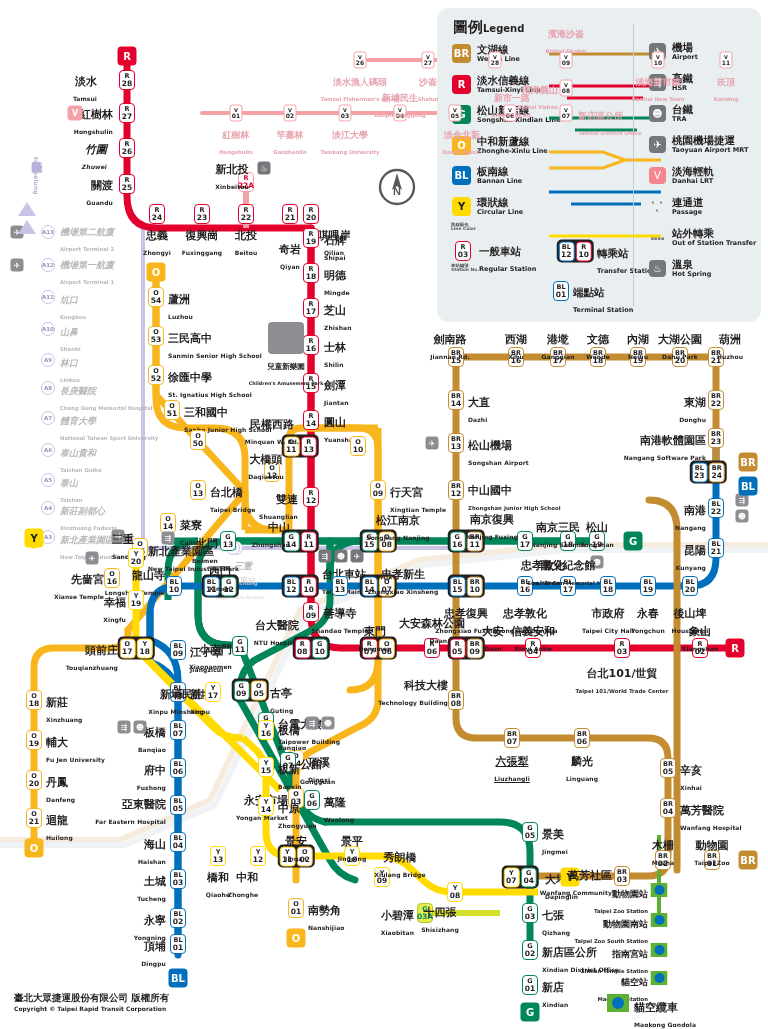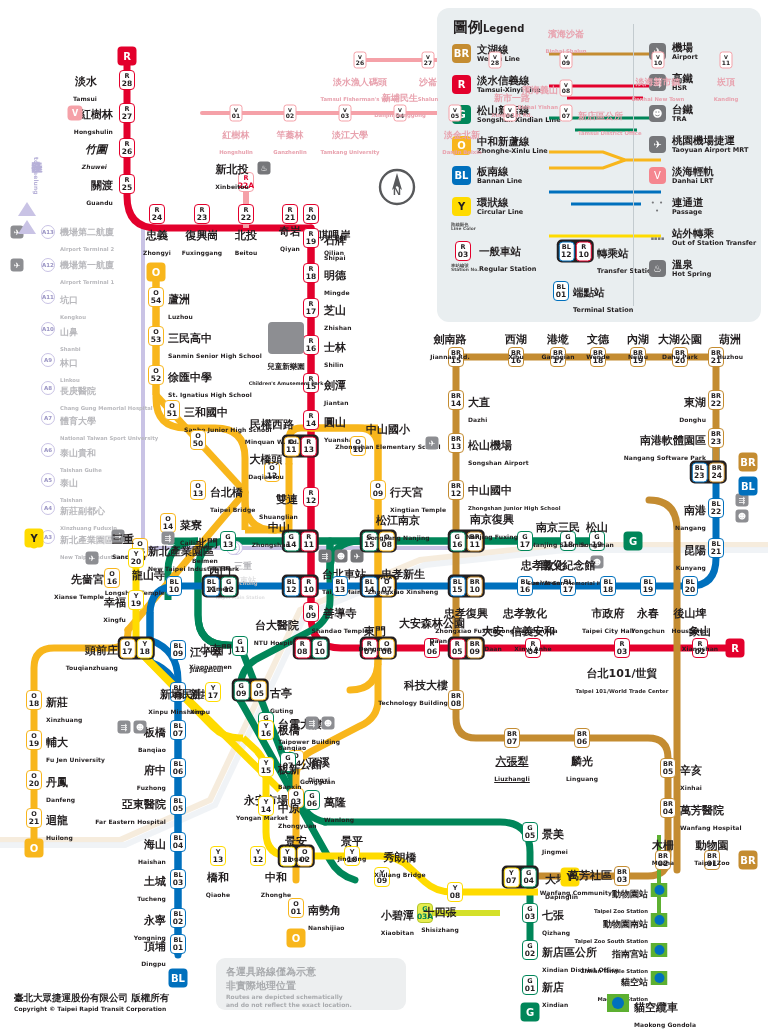--- a/index.html
+++ b/index.html
@@ -5,21 +5,21 @@
   html,body{margin:0;padding:0;background:#fff;}
   body{width:768px;height:1029px;position:relative;overflow:hidden;
        font-family:"DejaVu Sans","Liberation Sans",sans-serif;color:#231f20;}
   #map{position:absolute;left:0;top:0;width:768px;height:1029px;}
   svg{position:absolute;left:0;top:0;}
   .lbl{position:absolute;white-space:nowrap;line-height:1;}
   .zh{font-size:11px;font-weight:bold;color:#231f20;letter-spacing:0px;}
   .zh-s{font-size:9px;font-weight:bold;color:#231f20;}
   .en{font-size:6px;font-weight:bold;color:#231f20;letter-spacing:.1px;}
   .en-s{font-size:5.3px;font-weight:bold;color:#231f20;}
-  .gz{color:#b9b9bd;}
+  .gz{color:#b9b9bd;font-style:italic;}
   .ge{color:#b9b9bd;}
   .pz{color:#e8a2ae;}
   .pe{color:#e8a2ae;}
   .ctr{text-align:center;transform:translateX(-50%);}
   .rgt{text-align:right;transform:translateX(-100%);}
 
   
   .bdg{position:absolute;width:16px;height:20px;border-radius:4px;background:#fff;
        border:1.4px solid #000;box-sizing:border-box;display:flex;flex-direction:column;
        align-items:center;justify-content:center;font-weight:bold;color:#231f20;
@@ -417,21 +417,21 @@
 <div class="bdg" style="left:246px;top:182px;border-color:#f5a1a8;">
       <b style="color:#e3002c">R</b>
       <i style="color:#e3002c">22A</i>
     </div>
 <div class="lbl ctr" style="left:232px;top:160px;"><span class="zh">新北投</span><br><span class="en">Xinbeitou</span></div>
 <div class="chip" style="left:264px;top:168px;">♨</div>
 <div class="bdg r" style="left:290px;top:214px;">
       <b>R</b>
       <i>21</i>
     </div>
-<div class="lbl ctr" style="left:290px;top:222px;"><span class="zh">奇岩</span><br><span class="en">Qiyan</span></div>
+<div class="lbl ctr" style="left:290px;top:240px;"><span class="zh">奇岩</span><br><span class="en">Qiyan</span></div>
 <div class="bdg r" style="left:311px;top:214px;">
       <b>R</b>
       <i>20</i>
     </div>
 <div class="lbl ctr" style="left:334px;top:226px;"><span class="zh">唭哩岸</span><br><span class="en">Qilian</span></div>
 
 <div class="bdg r" style="left:311px;top:238px;">
       <b>R</b>
       <i>19</i>
     </div>
@@ -757,21 +757,20 @@
 
 <div class="bdg o" style="left:272px;top:472px;">
       <b>O</b>
       <i>12</i>
     </div>
 <div class="lbl ctr" style="left:266px;top:450px;"><span class="zh">大橋頭</span><br><span class="en">Daqiaotou</span></div>
 <div class="bdg o" style="left:358px;top:446px;">
       <b>O</b>
       <i>10</i>
     </div>
-<div class="lbl ctr" style="left:388px;top:420px;"><span class="zh">中山國小</span><br><span class="en">Zhongshan Elementary School</span></div>
 <div class="bdg o" style="left:378px;top:490px;">
       <b>O</b>
       <i>09</i>
     </div>
 <div class="lbl" style="left:390px;top:483px;"><span class="zh">行天宮</span><br><span class="en">Xingtian Temple</span></div>
 
 <div class="xfer" style="left:378px;top:541px;">
   <div class="bdg g">
         <b>G</b>
         <i>15</i>
@@ -1253,21 +1252,21 @@
 <div class="lbl" style="left:278px;top:799px;"><span class="zh">中原</span><br><span class="en">Zhongyuan</span></div>
 <div class="bdg y" style="left:218px;top:856px;">
       <b>Y</b>
       <i>13</i>
     </div>
 <div class="lbl ctr" style="left:218px;top:868px;"><span class="zh">橋和</span><br><span class="en">Qiaohe</span></div>
 <div class="bdg y" style="left:258px;top:856px;">
       <b>Y</b>
       <i>12</i>
     </div>
-<div class="lbl ctr" style="left:276px;top:868px;"><span class="zh">中和</span><br><span class="en">Zhonghe</span></div>
+<div class="lbl ctr" style="left:243px;top:868px;text-align:right;"><span class="zh">中和</span><br><span class="en">Zhonghe</span></div>
 <div class="bdg y" style="left:352px;top:856px;">
       <b>Y</b>
       <i>10</i>
     </div>
 <div class="lbl ctr" style="left:352px;top:832px;"><span class="zh">景平</span><br><span class="en">Jingping</span></div>
 <div class="bdg y" style="left:382px;top:877px;">
       <b>Y</b>
       <i>09</i>
     </div>
 <div class="lbl ctr" style="left:400px;top:848px;"><span class="zh">秀朗橋</span><br><span class="en">Xiulang Bridge</span></div>
@@ -1306,25 +1305,19 @@
 </div>
 <div class="lbl rgt" style="left:648px;top:972px;"><span class="zh-s">貓空站</span><br><span class="en-s">Maokong Station</span></div>
 <div class="gond" style="left:618px;top:1003px;width:22px;height:18px;">
   <svg width="22" height="18">
         <polygon points="0,0 22,0 22,18 0,18" fill="#5db031"></polygon>
         <circle cx="11" cy="9" r="6" fill="#0070bd"></circle>
       </svg>
 </div>
 <div class="lbl" style="left:634px;top:998px;"><span class="zh">貓空纜車</span><br><span class="en">Maokong Gondola</span></div>
 
-<div id="note">
-  <div class="lbl note-zh" style="left:10px;top:7px;">各運具路線僅為示意</div>
-  <div class="lbl note-zh" style="left:10px;top:21px;">非實際地理位置</div>
-  <div class="lbl note-en" style="left:10px;top:35px;">Routes are depicted schematically</div>
-  <div class="lbl note-en" style="left:10px;top:43px;">and do not reflect the exact location.</div>
-</div>
 
 <div id="copy">
   <div class="cp-zh">臺北大眾捷運股份有限公司 版權所有</div>
   <div class="cp-en">Copyright © Taipei Rapid Transit Corporation</div>
 </div>
 
 </div>
 
 </body></html>

